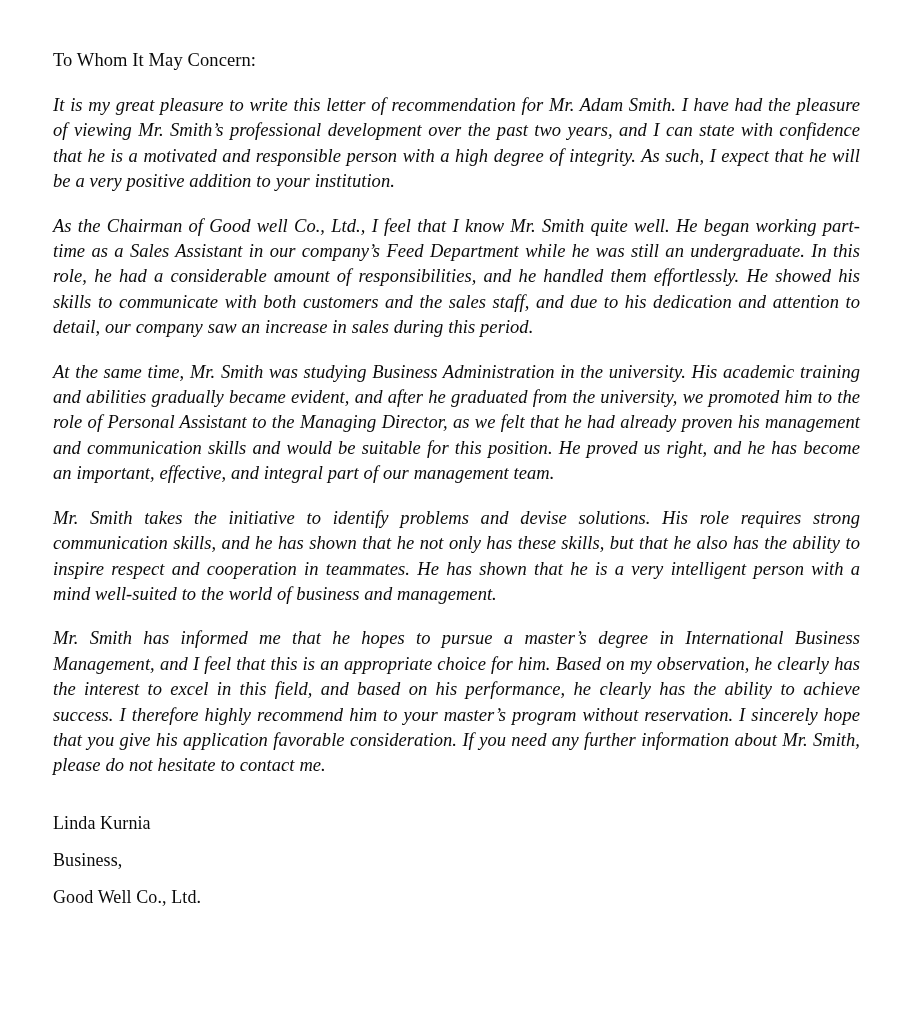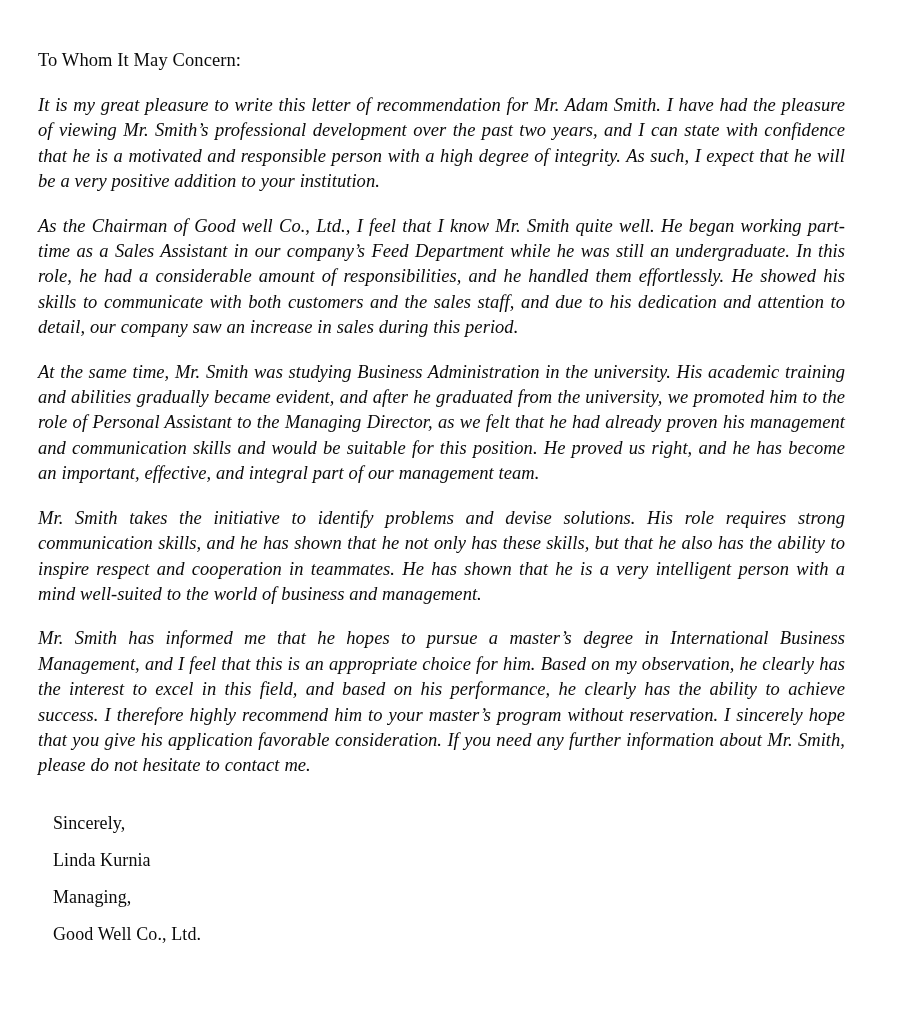--- a/index.html
+++ b/index.html
@@ -18,21 +18,21 @@
   }
   .page {
     position: relative;
     width: 913px;
     height: 1024px;
     background: #ffffff;
     box-sizing: border-box;
   }
   .doc-body {
     position: absolute;
-    left: 38px;
+    left: 53px;
     top: 48px;
     width: 807px;
   }
   .salutation {
     font-size: 18.5px;
     line-height: 25px;
     text-align: left;
     margin: 0 0 20px 0;
     letter-spacing: 0.1px;
   }
@@ -82,19 +82,18 @@
 
     <p class="para">At the same time, Mr. Smith was studying Business Administration in the university. His academic training and abilities gradually became evident, and after he graduated from the university, we promoted him to the role of Personal Assistant to the Managing Director, as we felt that he had already proven his management and communication skills and would be suitable for this position. He proved us right, and he has become an important, effective, and integral part of our management team.</p>
 
     <p class="para">Mr. Smith takes the initiative to identify problems and devise solutions. His role requires strong communication skills, and he has shown that he not only has these skills, but that he also has the ability to inspire respect and cooperation in teammates. He has shown that he is a very intelligent person with a mind well-suited to the world of business and management.</p>
 
     <p class="para">Mr. Smith has informed me that he hopes to pursue a master’s degree in International Business Management, and I feel that this is an appropriate choice for him. Based on my observation, he clearly has the interest to excel in this field, and based on his performance, he clearly has the ability to achieve success. I therefore highly recommend him to your master’s program without reservation. I sincerely hope that you give his application favorable consideration. If you need any further information about Mr. Smith, please do not hesitate to contact me.</p>
 
   </div>
 
   <div class="signature-block">
-    <p class="sig-line">Sincerely,</p>
     <p class="sig-line">Linda Kurnia</p>
-    <p class="sig-line">Managing,</p>
+    <p class="sig-line">Business,</p>
     <p class="sig-line">Good Well Co., Ltd.</p>
   </div>
 
 </div>
 
 </body></html>

